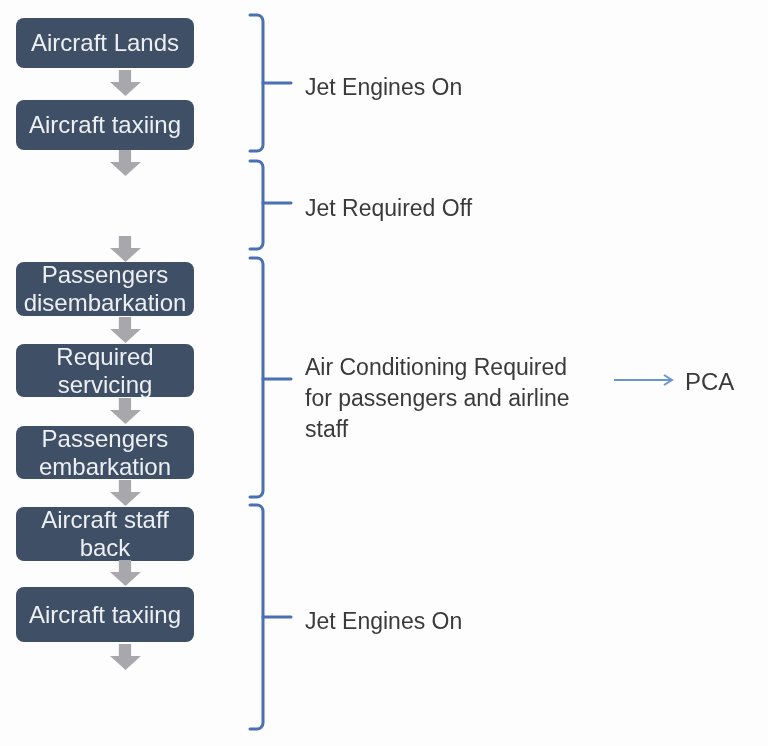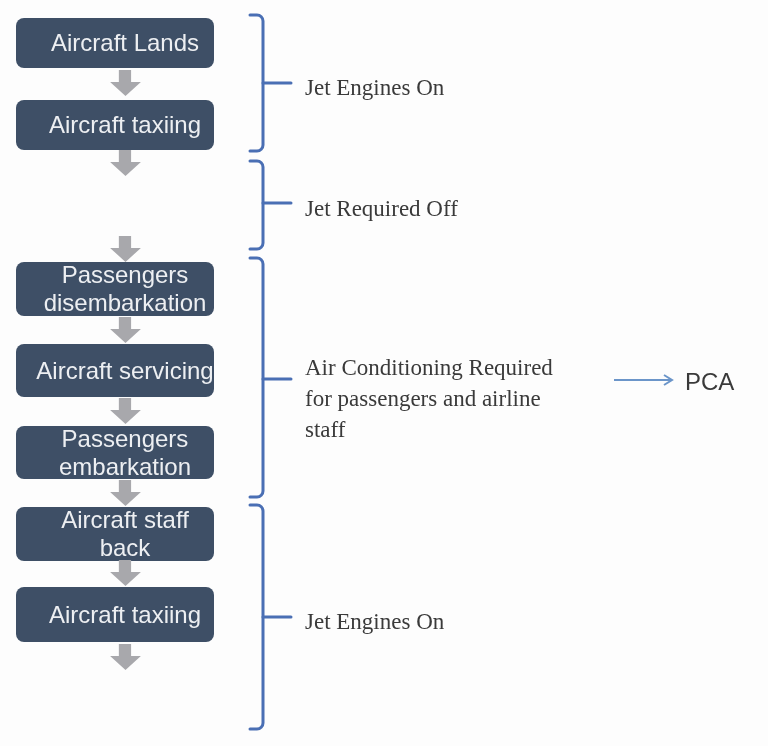--- a/index.html
+++ b/index.html
@@ -8,48 +8,47 @@
     font-family:"Liberation Sans","DejaVu Sans",sans-serif;
   }
   .box{
     position:absolute;left:16px;width:178px;
     background:var(--box-fill,#3E4F66);
     border-radius:8px;
     display:flex;align-items:center;justify-content:center;
     color:var(--box-text,#EDEFF2);
     font-size:24px;line-height:1.15;text-align:center;
     white-space:pre-line;
-    padding-left:20px;
   }
   .darr{
     position:absolute;left:108px;width:35px;height:26px;
     background:var(--arrow-gray,#A8A8AC);
     clip-path:polygon(31% 0,66% 0,66% 46%,94% 46%,50% 100%,6% 46%,31% 46%);
   }
   .brace{position:absolute;left:247px;color:var(--bracket,#4A6FB4);}
   .brace path{stroke:currentColor;stroke-width:3;fill:none;stroke-linecap:round;}
   .grouplabel{
     position:absolute;left:305px;
     color:var(--label-text,#3A3A3A);
-    font-size:23px;line-height:31px;white-space:pre-line;font-family:Liberation Serif, serif;
+    font-size:23px;line-height:31px;white-space:pre-line;
   }
   .pca-arrow{position:absolute;left:613px;top:371px;color:var(--pca-arrow,#6B95C9);}
   .pca-arrow path{stroke:currentColor;stroke-width:2;fill:none;}
   .pca-label{position:absolute;left:685px;top:368px;color:var(--label-text,#3A3A3A);font-size:24px;}
 </style>
 </head>
 <body>
 
 <div class="canvas">
 
   <div class="box" style="top:18px;height:50px"><span>Aircraft Lands</span></div>
   <div class="box" style="top:100px;height:50px"><span>Aircraft taxiing</span></div>
   <div class="box" style="top:262px;height:54px"><span>Passengers
 disembarkation</span></div>
-  <div class="box" style="top:344px;height:53px"><span>Aircraft servicing</span></div>
+  <div class="box" style="top:344px;height:53px"><span>Required servicing</span></div>
   <div class="box" style="top:426px;height:53px"><span>Passengers
 embarkation</span></div>
   <div class="box" style="top:507px;height:54px"><span>Aircraft staff
 back</span></div>
   <div class="box" style="top:587px;height:55px"><span>Aircraft taxiing</span></div>
 
   <div class="darr" style="top:70px"></div>
   <div class="darr" style="top:150px"></div>
   <div class="darr" style="top:236px"></div>
   <div class="darr" style="top:317px"></div>

